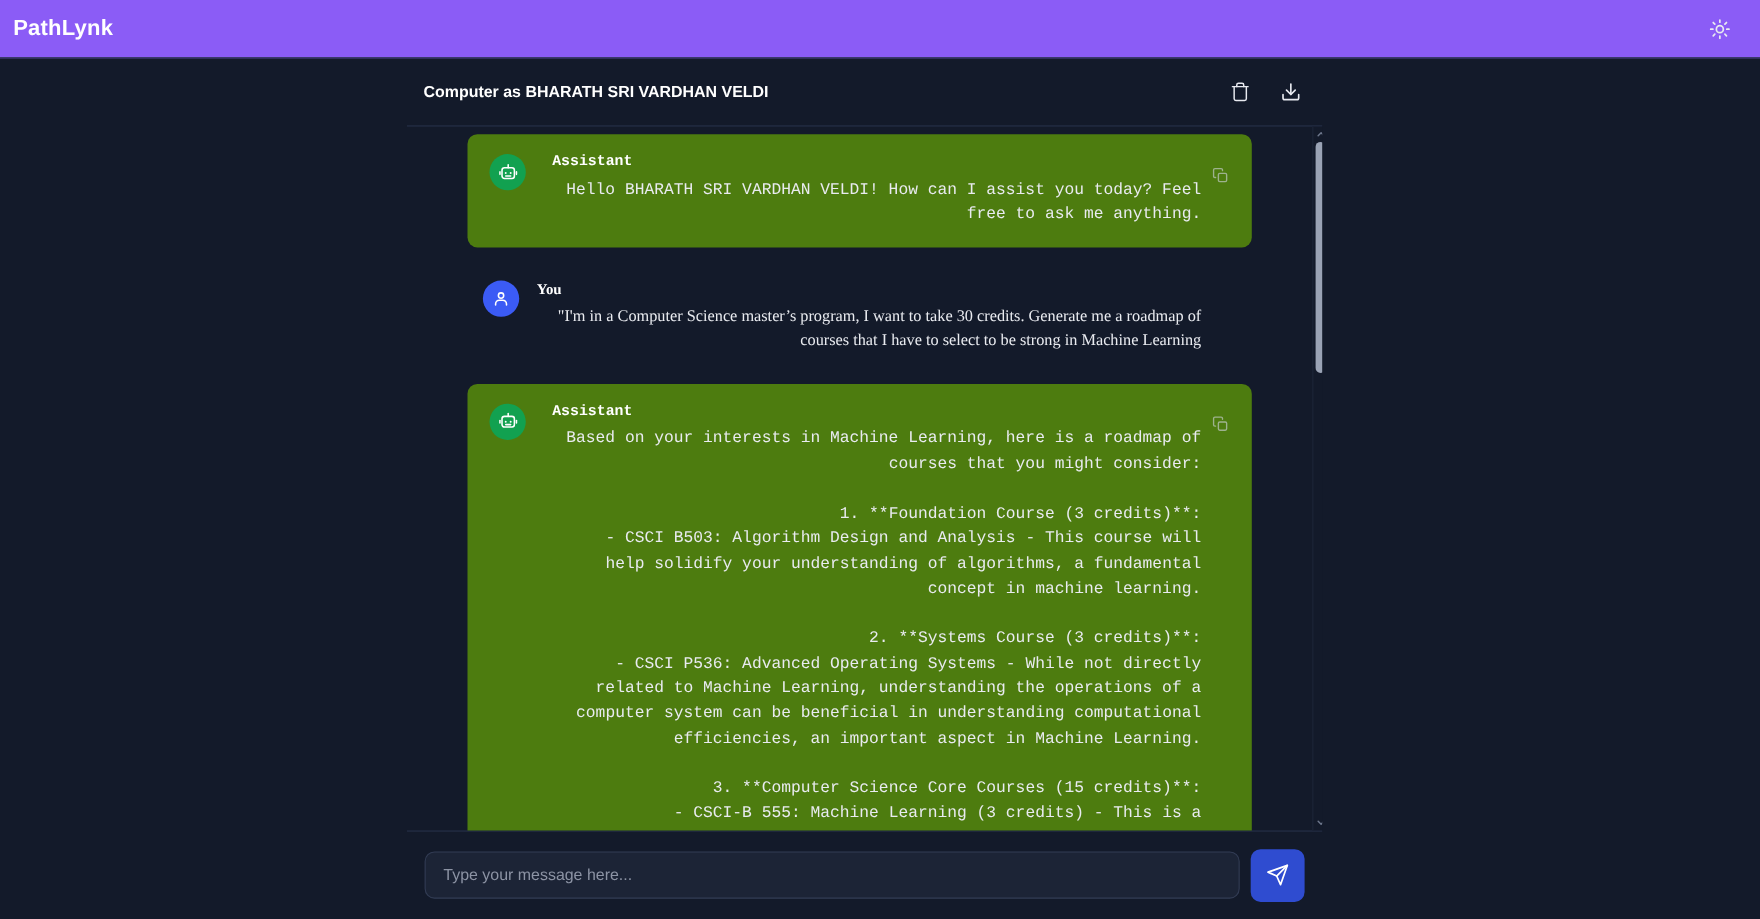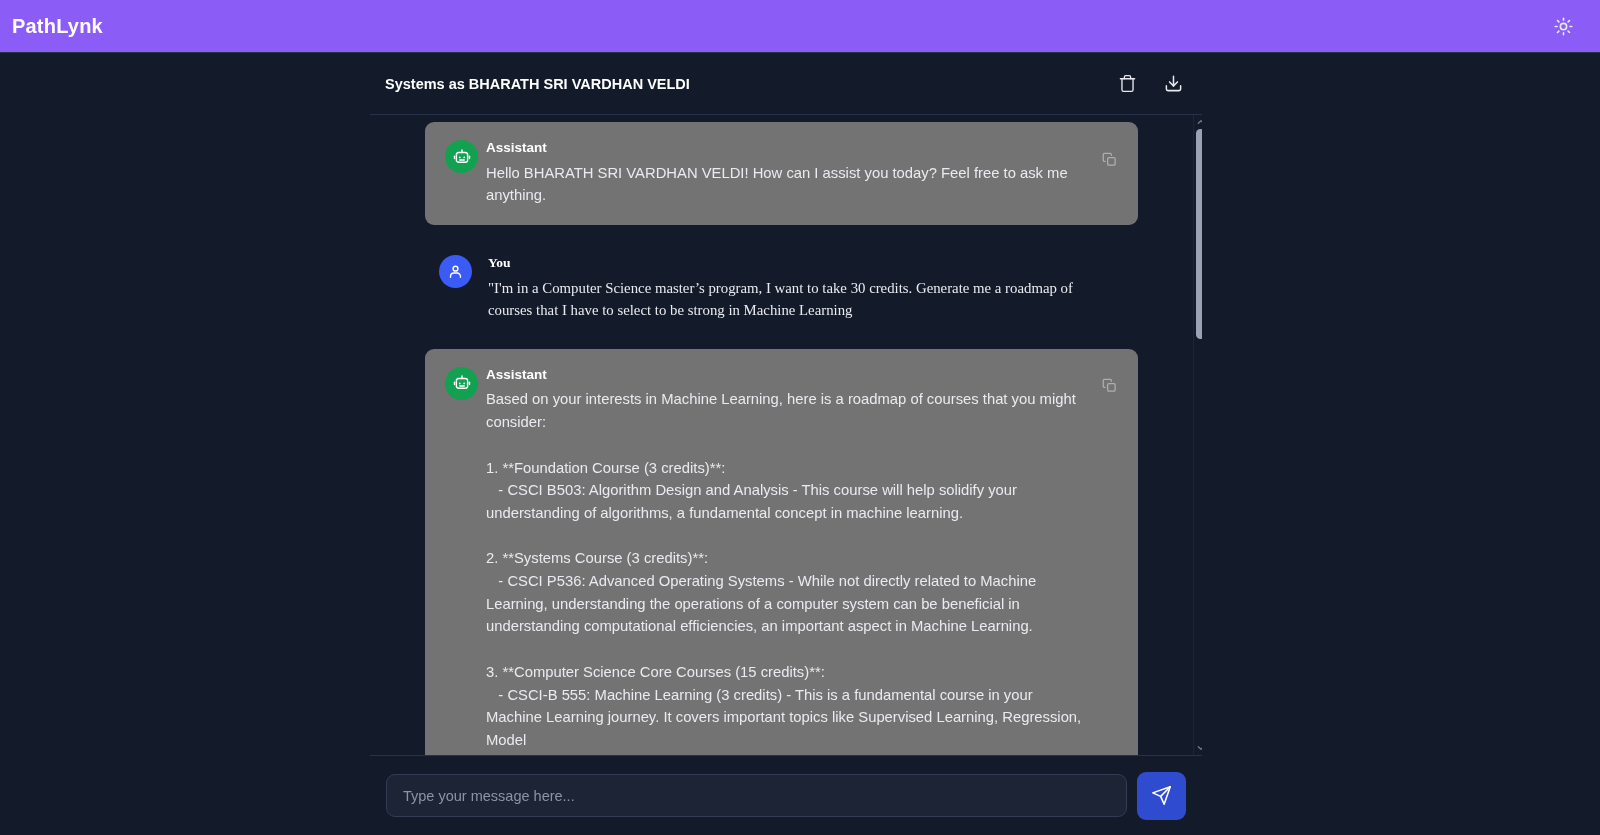--- a/index.html
+++ b/index.html
@@ -92,25 +92,26 @@
   .messages-inner {
     position: absolute;
     top: 7px;
     left: 55px;
     width: 713px;
   }
 
   .msg { position: relative; margin-bottom: 13px; }
 
   .msg-bubble {
-    background: #737373;
+    background: #4d7c0f;
     border-radius: 9px;
     padding: 17px 20px 18px 20px;
     display: flex;
-    gap: 8px;
+    gap: 24px;
+    font-family: Liberation Mono, monospace;
   }
   .msg-plain {
     background: transparent;
     border-radius: 0;
     padding: 16px 20px 14px 14px;
     display: flex;
     gap: 16px;
     font-family: Liberation Serif, serif;
   }
 
@@ -132,20 +133,21 @@
     color: #ffffff;
     margin-bottom: 5px;
     line-height: 1.3;
   }
   .msg-text {
     font-size: 14.8px;
     line-height: 22.7px;
     color: #e9ebf0;
     white-space: pre-wrap;
     word-wrap: break-word;
+    text-align: right;
   }
 
   .copy-btn {
     position: absolute;
     top: 26px;
     right: 18px;
     width: 22px; height: 22px;
     display: flex; align-items: center; justify-content: center;
     cursor: pointer;
     opacity: .62;
@@ -235,21 +237,21 @@
         <line x1="4.4" y1="19.6" x2="6.2" y2="17.8"></line>
         <line x1="17.8" y1="6.2" x2="19.6" y2="4.4"></line>
       </svg>
     </span>
   </div>
 </div>
 
 <div class="chat-wrap">
 
   <div class="chat-header">
-    <div class="chat-header-title">Systems as BHARATH SRI VARDHAN VELDI</div>
+    <div class="chat-header-title">Computer as BHARATH SRI VARDHAN VELDI</div>
     <div class="header-actions">
       <div class="icon-btn">
         <span>
           <svg width="19" height="19" viewBox="0 0 24 24" fill="none" stroke="#e8eaf0" stroke-width="1.7" stroke-linecap="round" stroke-linejoin="round">
             <polyline points="3 6 5 6 21 6"></polyline>
             <path d="M19 6v14a2 2 0 0 1-2 2H7a2 2 0 0 1-2-2V6m3 0V4a2 2 0 0 1 2-2h4a2 2 0 0 1 2 2v2"></path>
           </svg>
         </span>
       </div>
       <div class="icon-btn">

